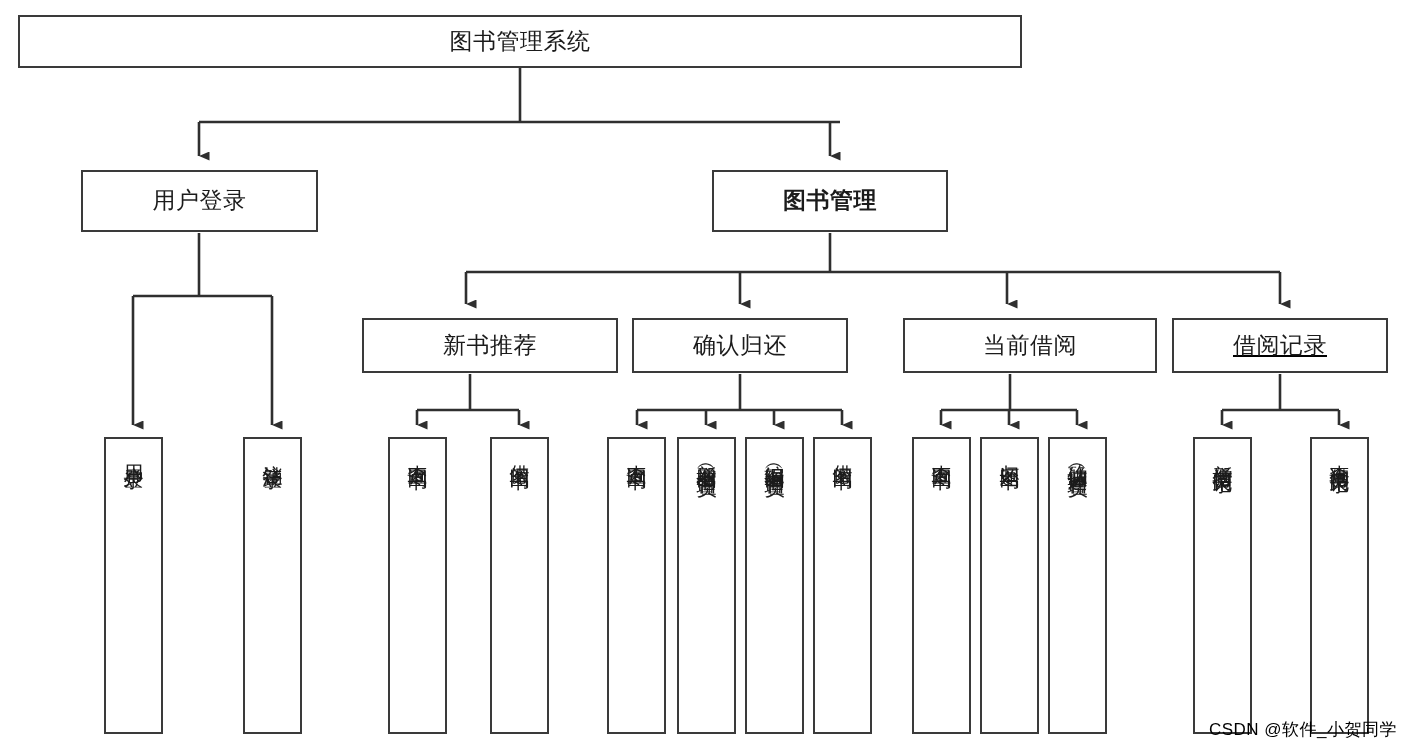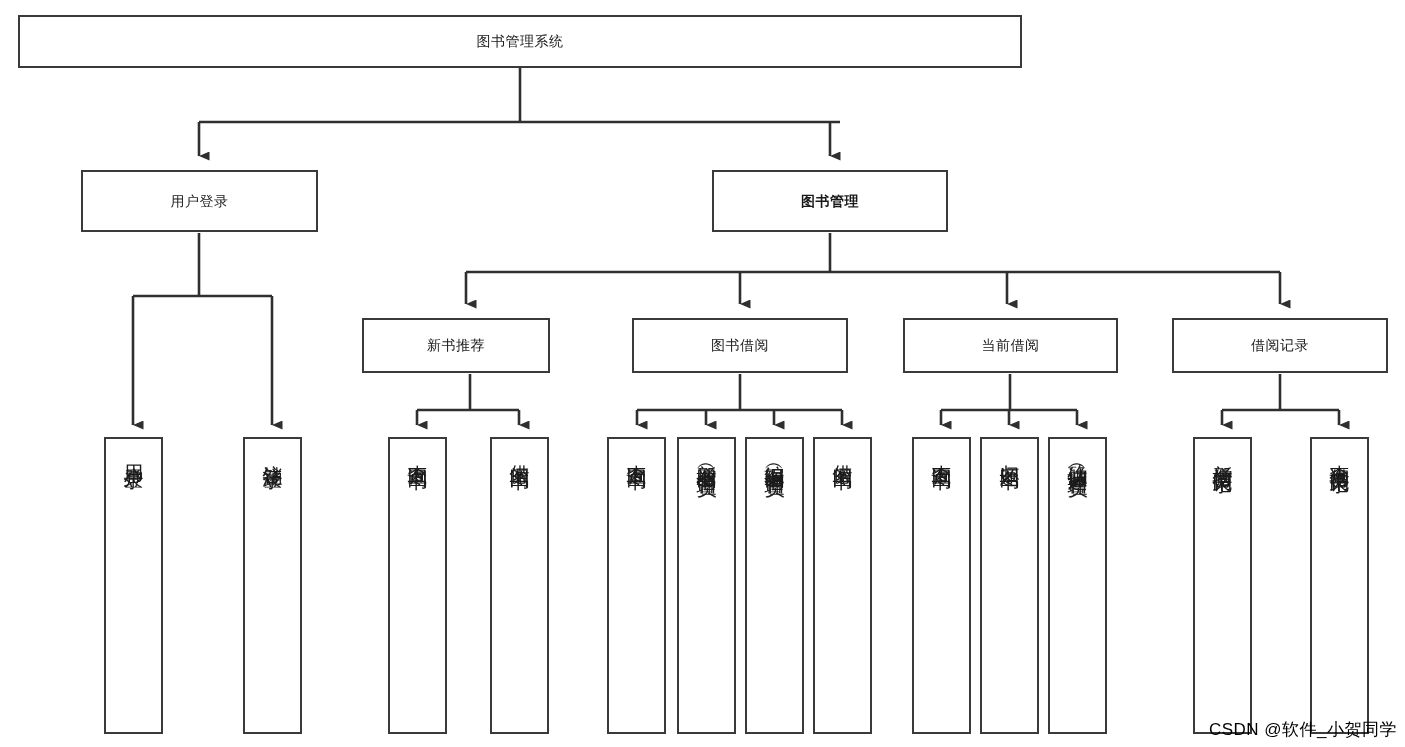--- a/index.html
+++ b/index.html
@@ -30,21 +30,21 @@
     box-sizing: border-box;
     background: #ffffff;
     border: 2px solid #3a3a3a;
     display: flex;
     align-items: center;
     justify-content: center;
     overflow: hidden;
   }
   .node-label {
     color: #1b1b1b;
-    font-size: 14px;
+    font-size: 23px;
     line-height: 1.18;
     letter-spacing: 0.5px;
     white-space: nowrap;
     text-align: center;
   }
   
   .node-box.vertical {
     align-items: flex-start;
     justify-content: center;
     padding-top: 10px;
@@ -129,33 +129,33 @@
   </div>
 
   <div class="node-box" style="left:81px; top:170px; width:237px; height:62px;">
     <span class="node-label">用户登录</span>
   </div>
 
   <div class="node-box" style="left:712px; top:170px; width:236px; height:62px;font-weight:bold;">
     <span class="node-label">图书管理</span>
   </div>
 
-  <div class="node-box" style="left:362px; top:318px; width:188px; height:55px;">
+  <div class="node-box" style="left:362px; top:318px; width:256px; height:55px;">
     <span class="node-label">新书推荐</span>
   </div>
 
   <div class="node-box" style="left:632px; top:318px; width:216px; height:55px;">
-    <span class="node-label">图书借阅</span>
-  </div>
-
-  <div class="node-box" style="left:903px; top:318px; width:215px; height:55px;">
+    <span class="node-label">确认归还</span>
+  </div>
+
+  <div class="node-box" style="left:903px; top:318px; width:254px; height:55px;">
     <span class="node-label">当前借阅</span>
   </div>
 
-  <div class="node-box" style="left:1172px; top:318px; width:216px; height:55px;">
+  <div class="node-box" style="left:1172px; top:318px; width:216px; height:55px;text-decoration:underline;">
     <span class="node-label">借阅记录</span>
   </div>
 
   <div class="node-box vertical" style="left:104px; top:437px; width:59px; height:297px;">
     <span class="node-label">用户登录</span>
   </div>
 
   <div class="node-box vertical" style="left:243px; top:437px; width:59px; height:297px;">
     <span class="node-label">注销登录</span>
   </div>

